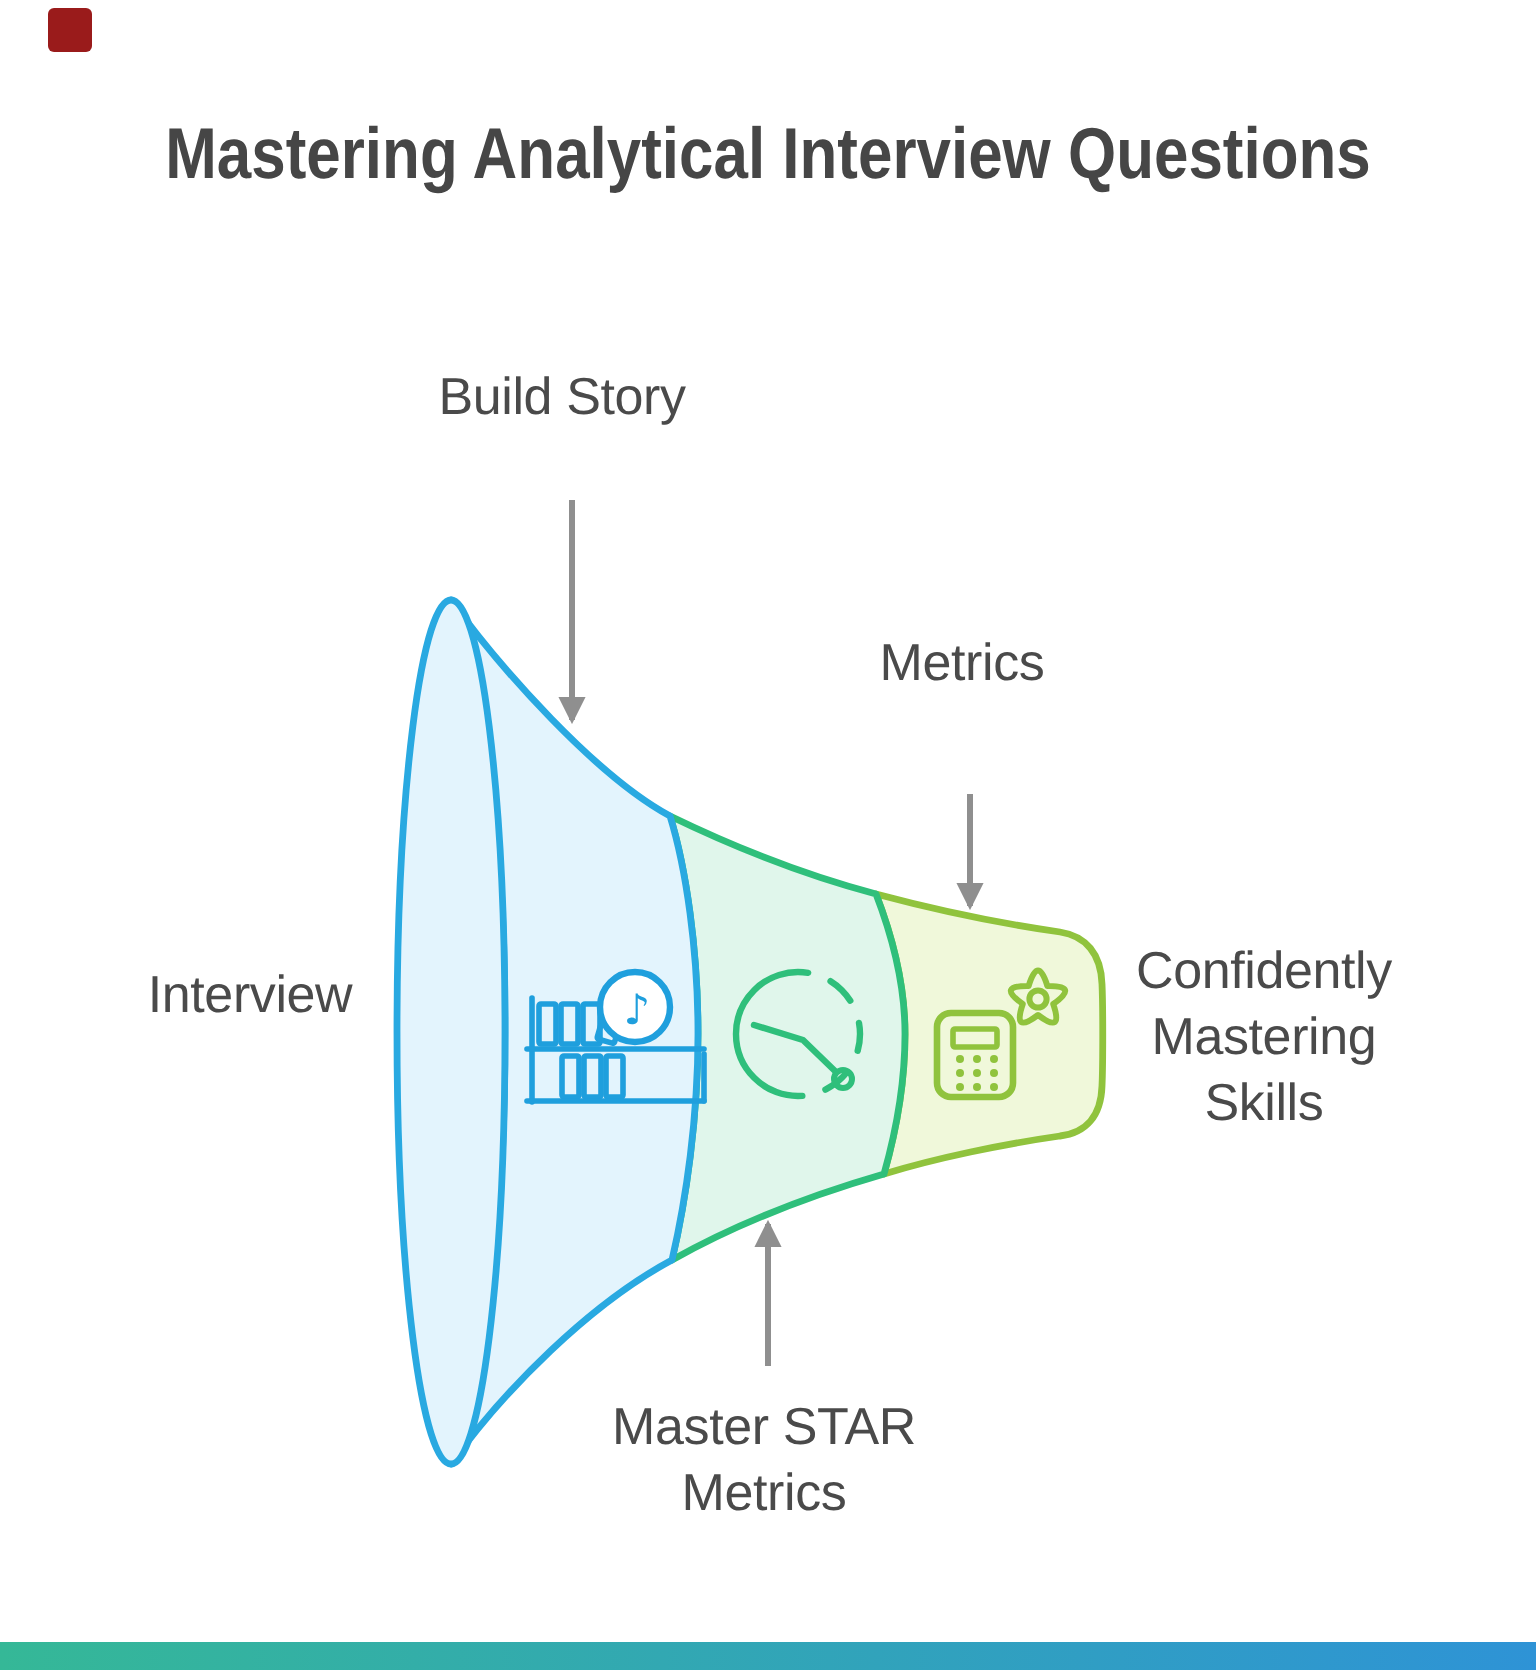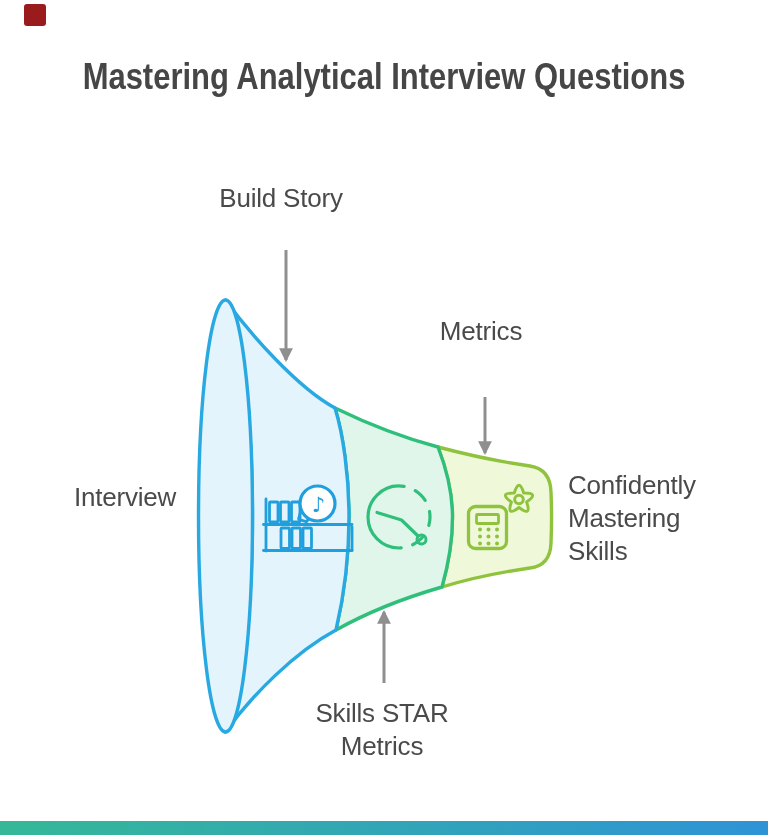--- a/index.html
+++ b/index.html
@@ -8,21 +8,21 @@
     background:#ffffff;
     font-family:"Liberation Sans","DejaVu Sans",sans-serif;
   }
   .stage{position:absolute;left:0;top:0;}
   .label{
     position:absolute;
     font-size:26px;line-height:33px;letter-spacing:-0.2px;
     color:#4a4a4a;white-space:nowrap;
   }
   .label.centered{transform:translateX(-50%);text-align:center;}
-  .label.leftal{text-align:left;}
+  .label.leftal{text-align:center;}
   #title{
     position:absolute;left:50%;top:57px;
     transform:translateX(-50%) scaleX(0.86);
     transform-origin:center top;
     font-size:36px;font-weight:bold;line-height:40px;
     color:#464646;white-space:nowrap;
   }
 </style>
 </head>
 <body>
@@ -134,15 +134,15 @@
   <div>Interview</div>
 </div>
 
 <div class="label leftal" style="left:568px;top:469px;">
   <div>Confidently</div>
   <div>Mastering</div>
   <div>Skills</div>
 </div>
 
 <div class="label centered" style="left:382px;top:697px;">
-  <div>Skills STAR</div>
+  <div>Master STAR</div>
   <div>Metrics</div>
 </div>
 
 </body></html>

